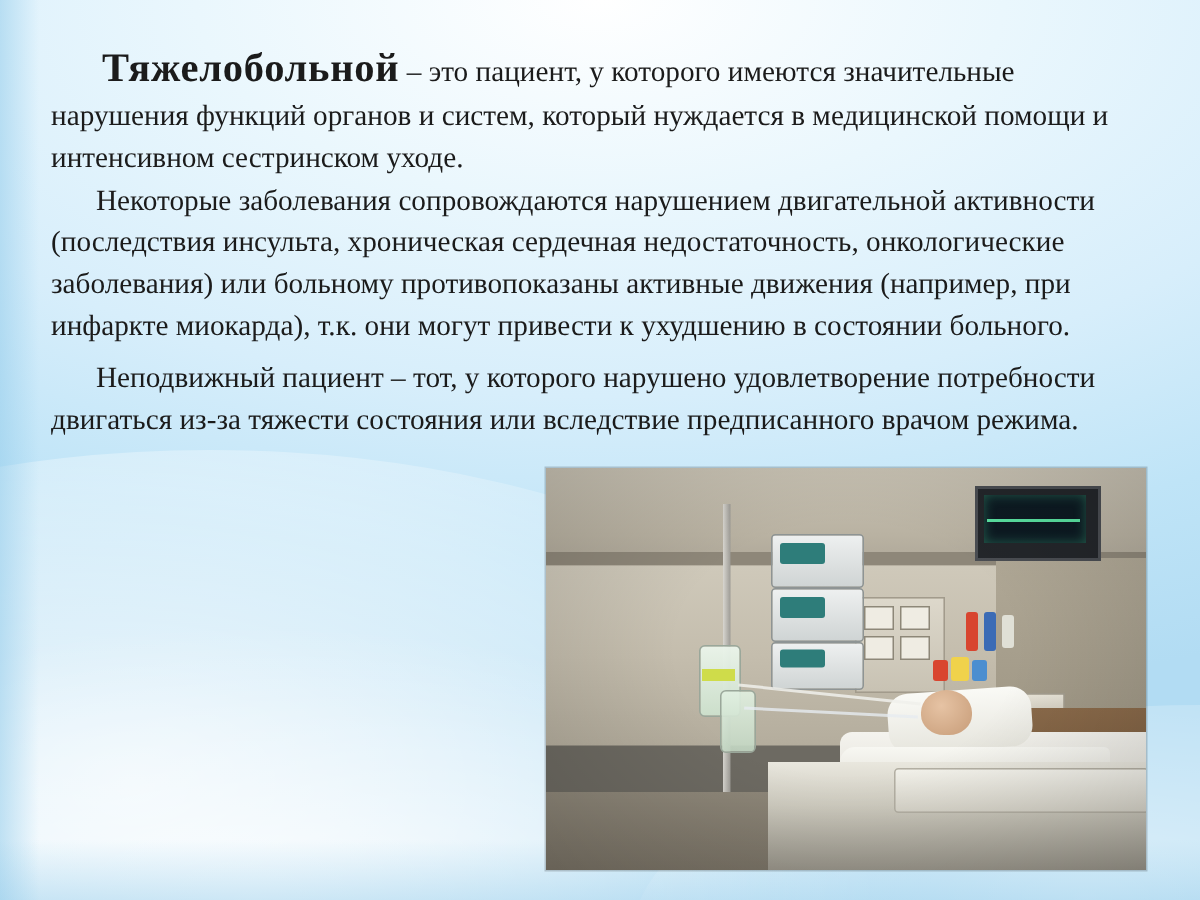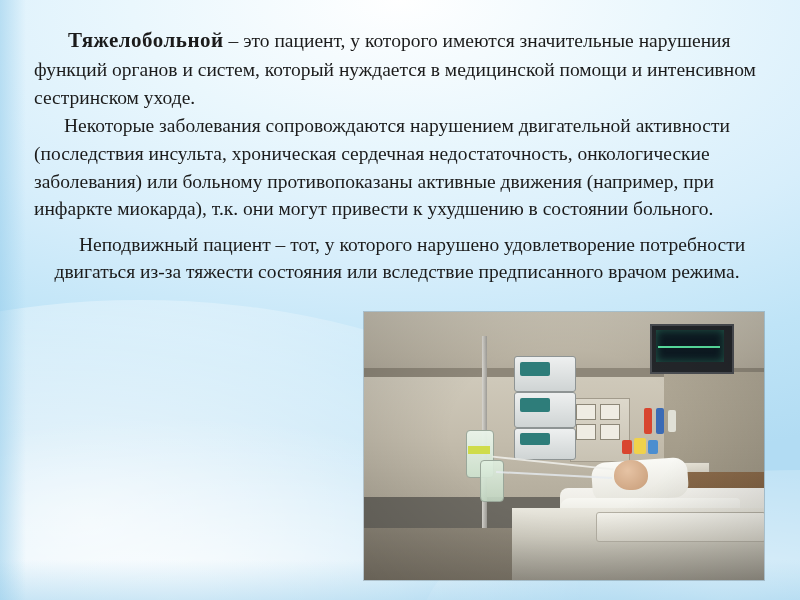--- a/index.html
+++ b/index.html
@@ -71,25 +71,24 @@
   #body-text p {
     margin: 0 0 0.05em 0;
     text-indent: 34px;
   }
   #body-text p.p2 {
     text-indent: 30px;
   }
   #body-text p.p3 {
     text-indent: 30px;
     margin-top: 0.40em;
-    text-align: center;
   }
   .term {
     font-weight: bold;
-    font-size: 21px;
+    font-size: 27px;
     letter-spacing: 0.5px;
   }
 
   
   #photo {
     position: absolute;
     left: 364px;
     top: 312px;
     width: 400px;
     height: 268px;

